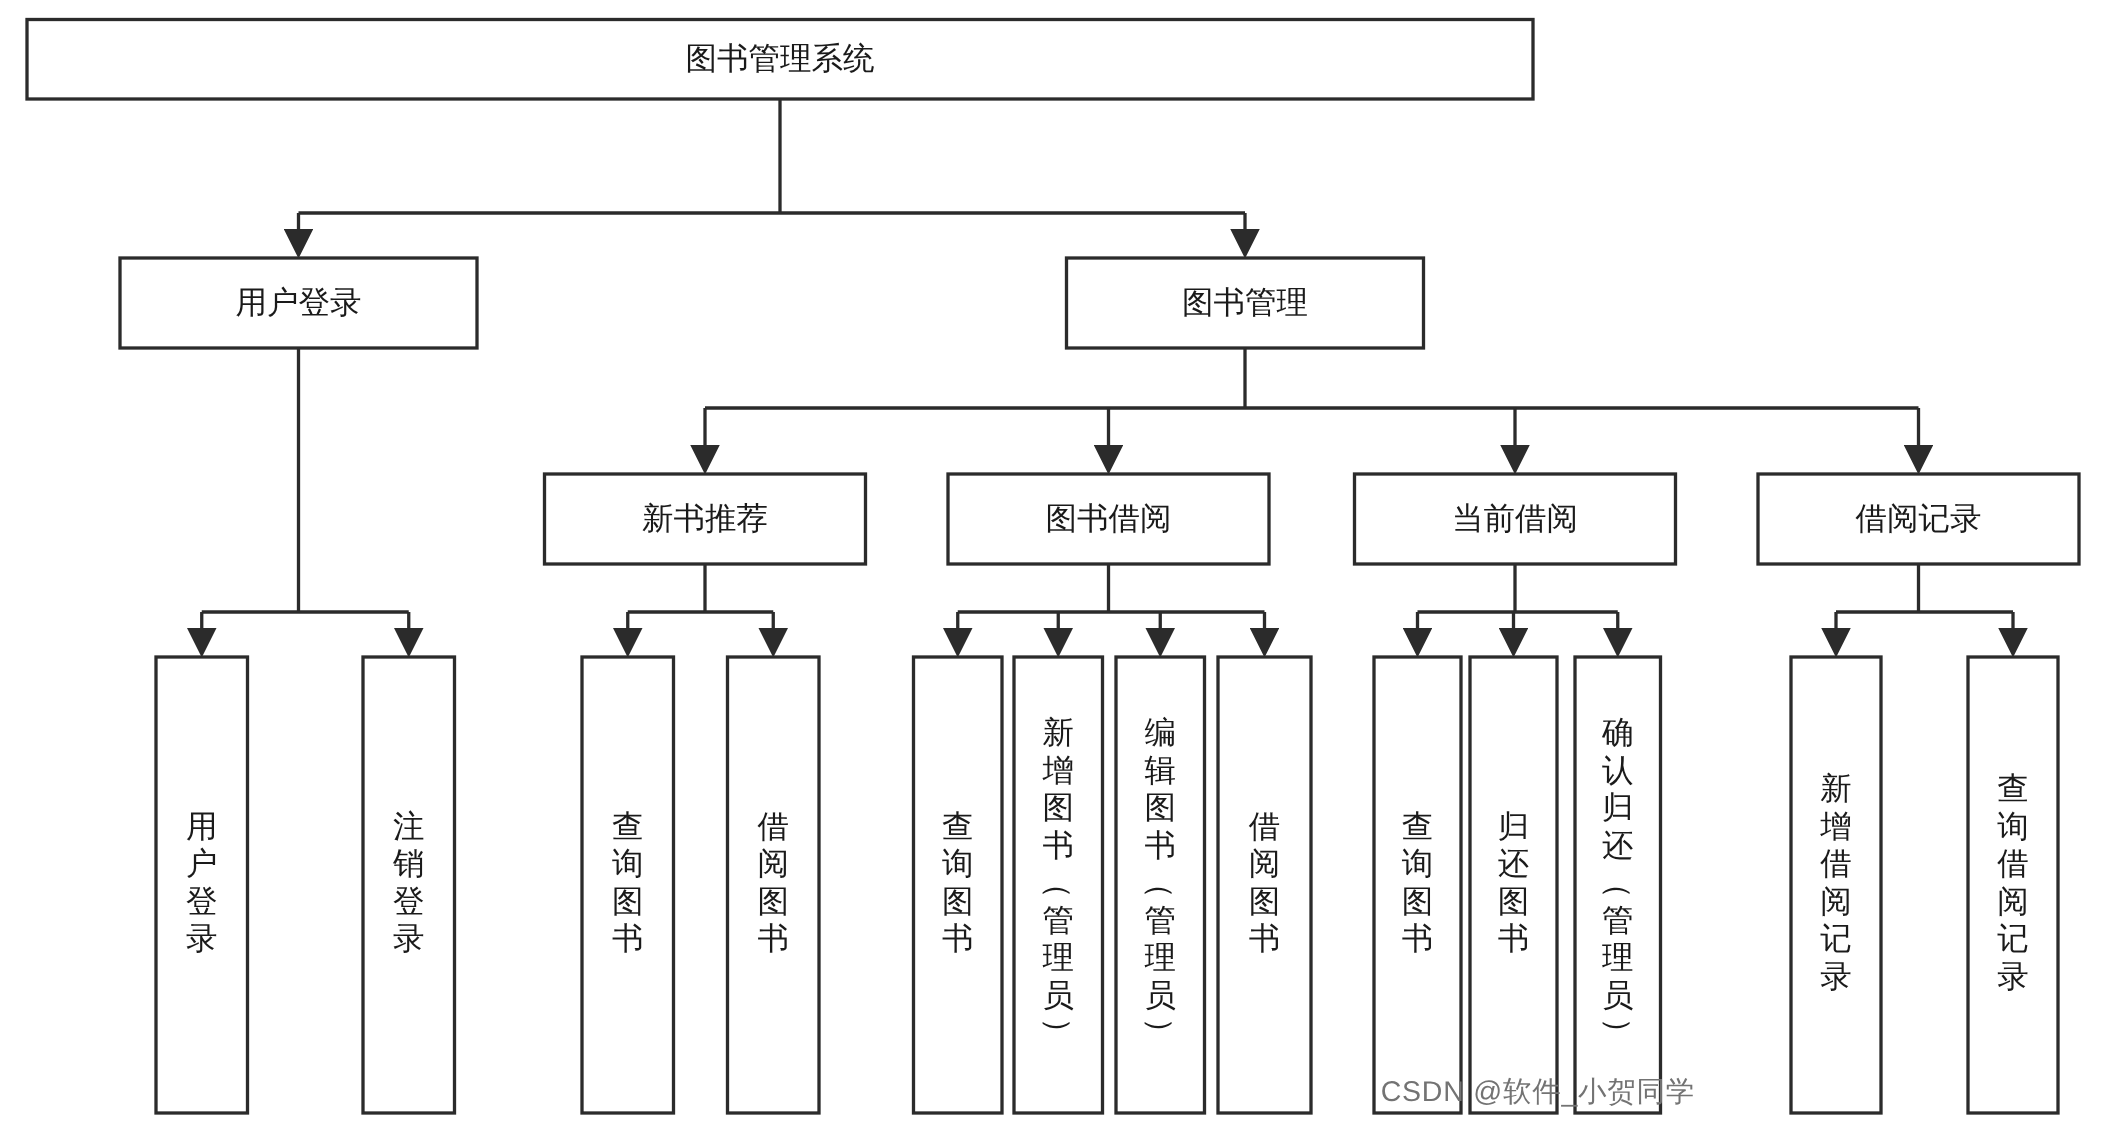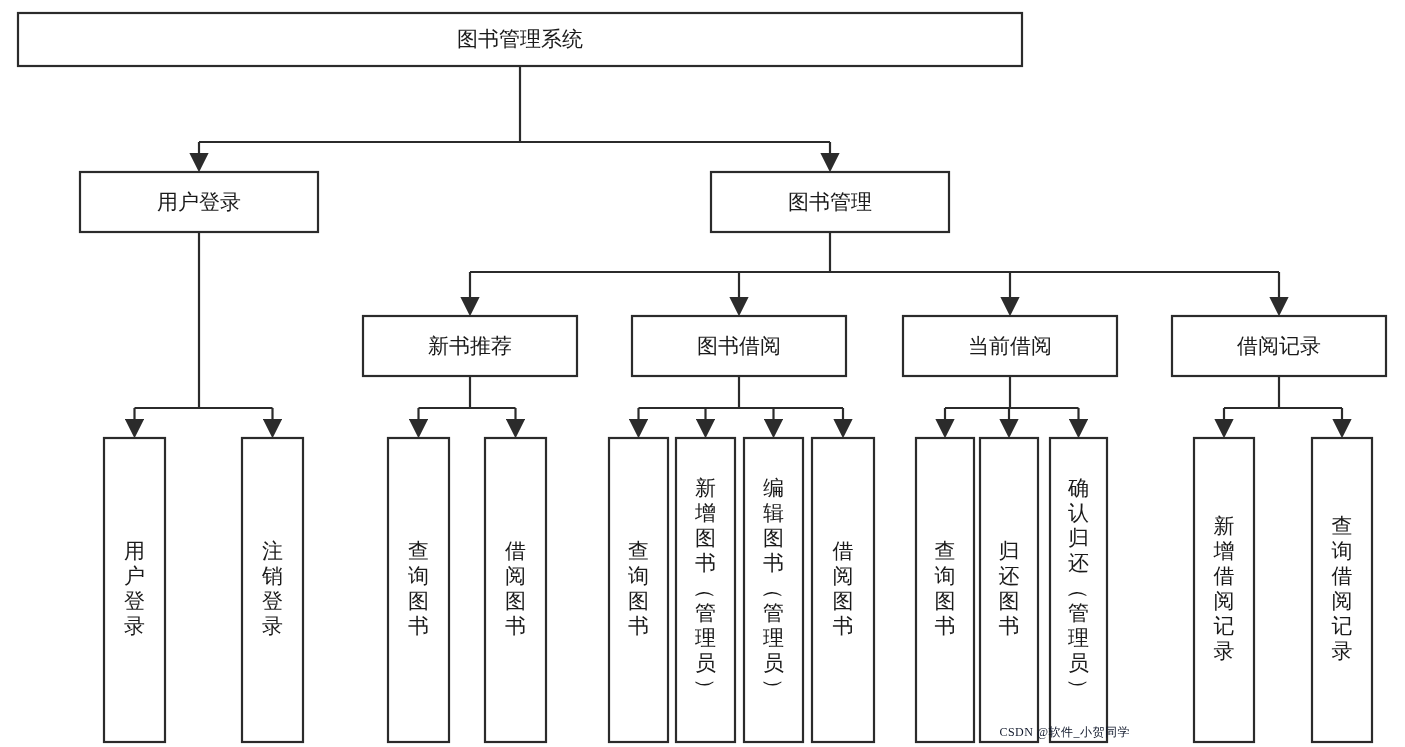--- a/index.html
+++ b/index.html
@@ -51,23 +51,23 @@
     fill: none;
   }
   .arrow-head {
     fill: #2b2b2b;
     stroke: none;
   }
   .watermark {
     position: absolute;
     right: 10px;
     bottom: 6px;
-    font-family: Liberation Serif, serif;
-    font-size: 12px;
-    color: #0f172a;
+    font-family: Liberation Sans, sans-serif;
+    font-size: 19px;
+    color: #737373;
     letter-spacing: 0.5px;
     white-space: nowrap;
     pointer-events: none;
   }
 </style>
 </head>
 <body>
 
 <div id="diagram-root">
   <svg class="diagram" viewBox="0 0 1405 747" xmlns="http://www.w3.org/2000/svg">

